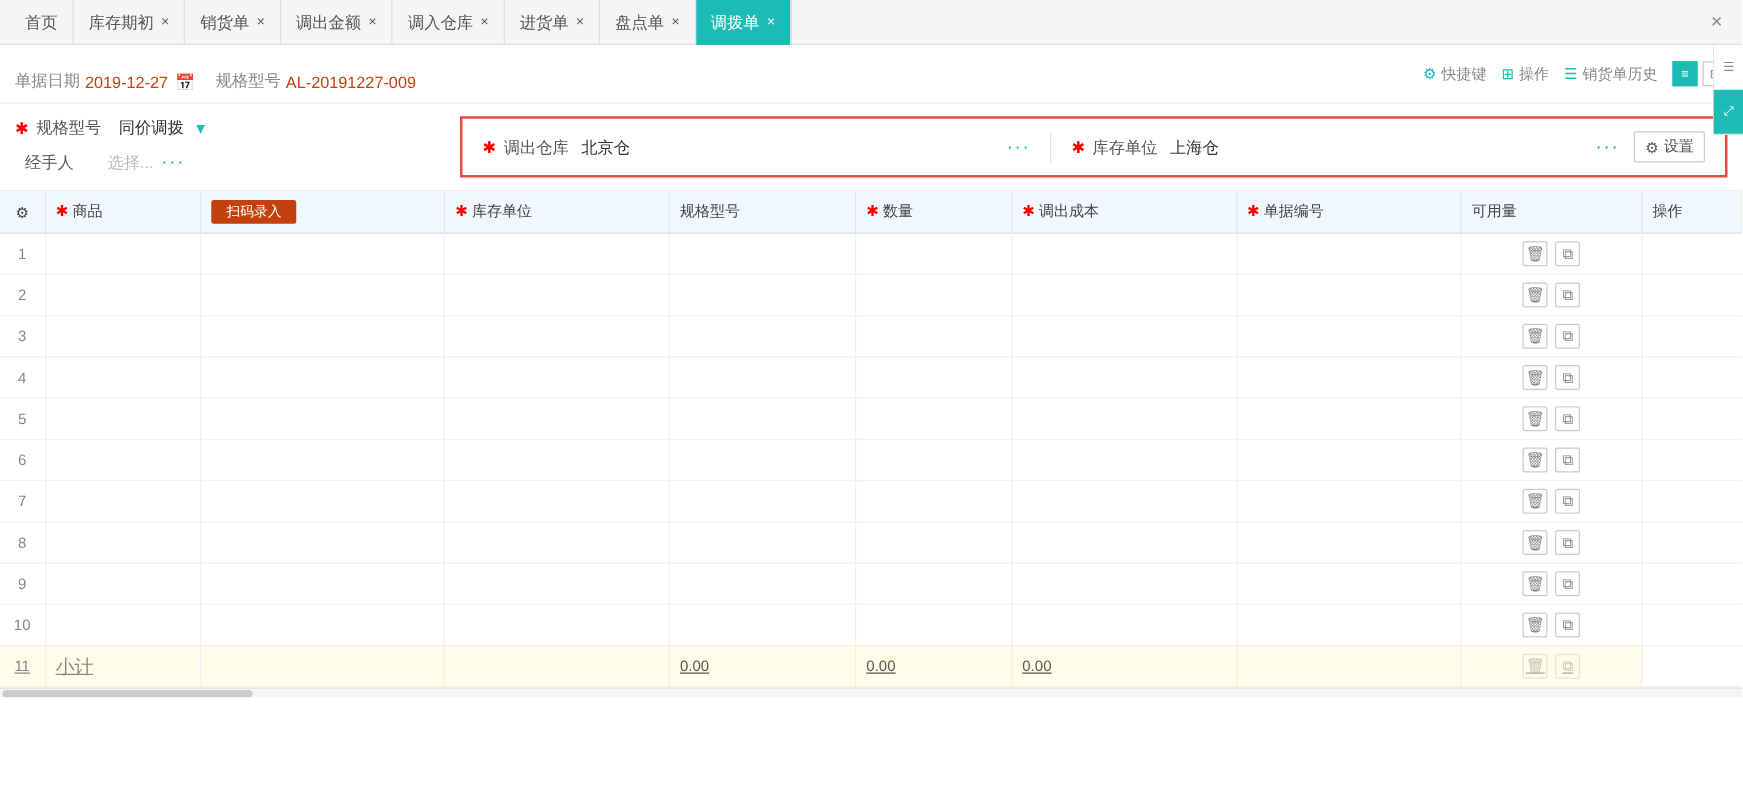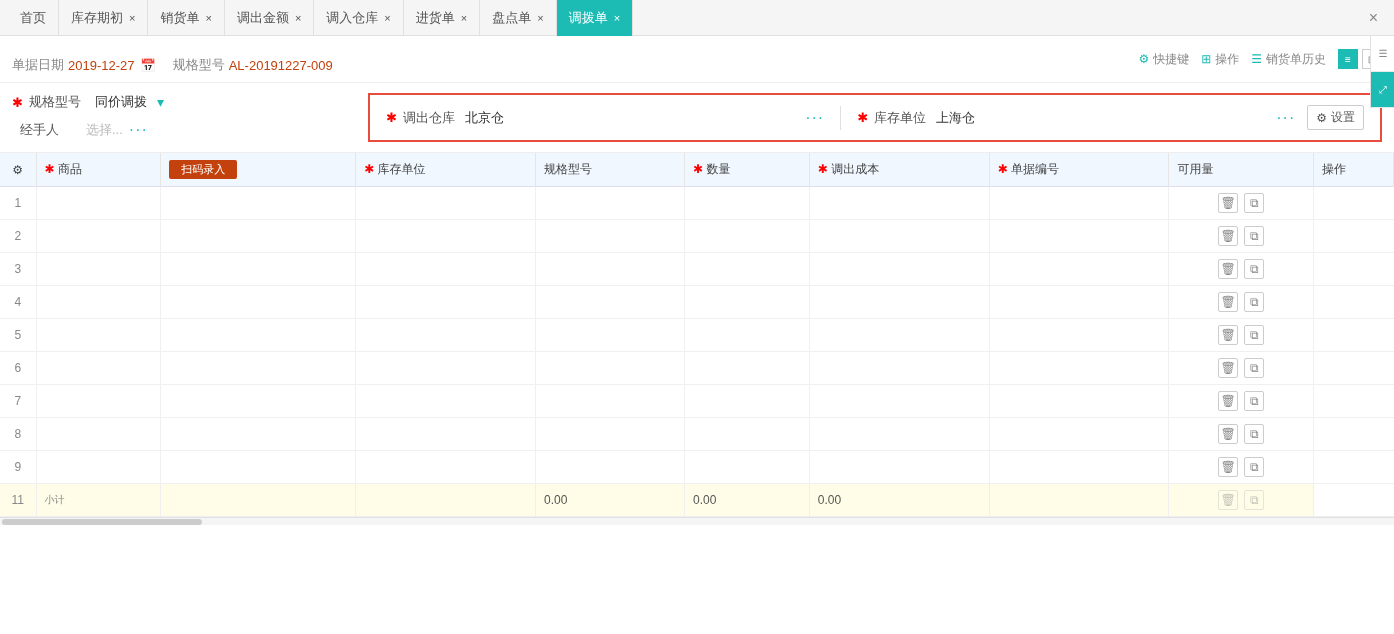--- a/index.html
+++ b/index.html
@@ -127,21 +127,21 @@
     thead th .req { color: red; }
     tbody tr {
       border-bottom: 1px solid #f0f0f0;
     }
     tbody td {
       padding: 6px 8px; border-right: 1px solid #f0f0f0;
       height: 32px;
     }
     tbody td.row-num { color: #888; text-align: center; width: 36px; }
     .subtotal-row { background: #fffde7 !important; }
-    .subtotal-row td { color: #555; }
+    .subtotal-row td { color: #555; text-decoration: underline; }
     .action-icons { display: flex; gap: 6px; justify-content: center; }
     .action-icon-btn {
       background: none; border: 1px solid #ccc; width: 20px; height: 20px;
       cursor: pointer; display: flex; align-items: center; justify-content: center;
       color: #888; font-size: 12px; border-radius: 2px;
     }
     .subtotal-row .action-icons .action-icon-btn { opacity: 0.5; }
 
     
     .gear-cell { width: 36px; text-align: center; }
@@ -453,23 +453,39 @@
       <td></td>
       <td></td>
       <td></td>
       <td>
         <div class="action-icons">
           <button class="action-icon-btn" title="删除">🗑</button>
           <button class="action-icon-btn" title="复制">⧉</button>
         </div>
       </td>
     </tr>
+        <tr>
+      <td class="row-num">10</td>
+      <td></td>
+      <td></td>
+      <td></td>
+      <td></td>
+      <td></td>
+      <td></td>
+      <td></td>
+      <td>
+        <div class="action-icons">
+          <button class="action-icon-btn" title="删除">🗑</button>
+          <button class="action-icon-btn" title="复制">⧉</button>
+        </div>
+      </td>
+    </tr>
         <tr class="subtotal-row">
       <td class="row-num">11</td>
-      <td style="color:#888;font-size:10px;">小计</td>
+      <td style="color:#888;font-size:15px;">小计</td>
       <td></td>
       <td></td>
       <td>0.00</td>
       <td>0.00</td>
       <td>0.00</td>
       <td></td>
       <td>
         <div class="action-icons">
           <button class="action-icon-btn" title="删除">🗑</button>
           <button class="action-icon-btn" title="复制">⧉</button>

